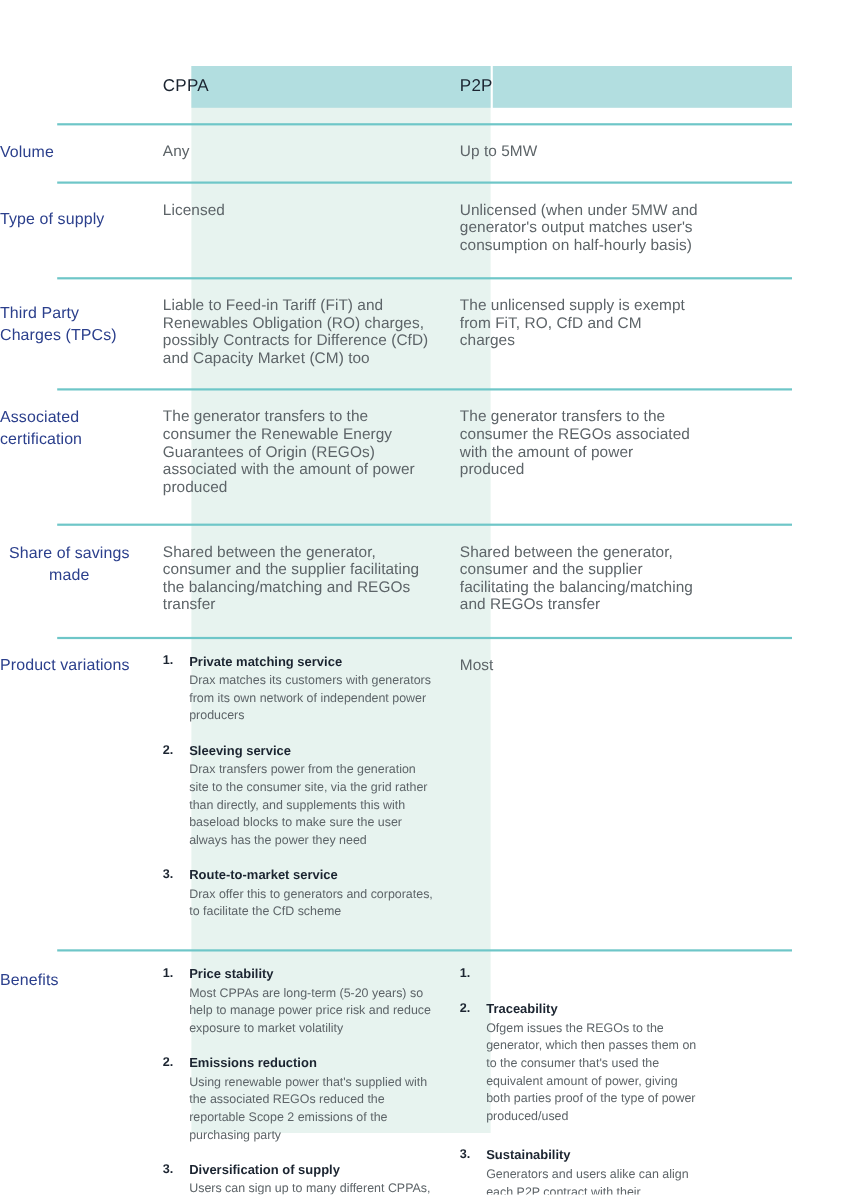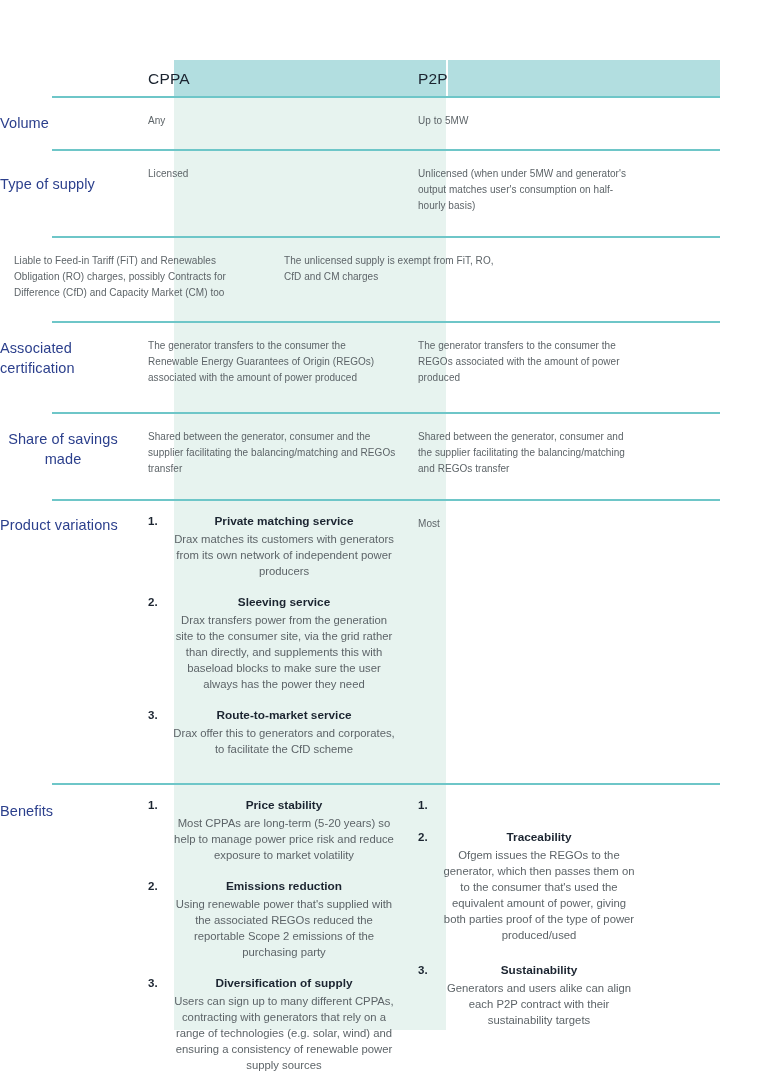--- a/index.html
+++ b/index.html
@@ -83,21 +83,21 @@
     padding-right: 12px;
   }
   .c-p2p {
     width: 272px;
     flex: 0 0 272px;
     padding-left: 10px;
     padding-right: 44px;
   }
 
   
-  .head-row { height: 36px; }
+  .head-row { height: 52px; }
   .head-row .c-label { background: transparent; }
   .head-cell {
     height: 38px;
     display: flex;
     align-items: center;
     font-size: 15.5px;
     color: #1b2430;
     letter-spacing: .2px;
   }
 
@@ -105,37 +105,37 @@
   .label-text {
     color: #2b3f8c;
     font-size: 14.5px;
     line-height: 20px;
     letter-spacing: .1px;
   }
 
   
   .body-text {
     color: #5d6468;
-    font-size: 10px;
+    font-size: 14px;
     line-height: 16px;
     letter-spacing: .05px;
   }
 
   
   .num-list { list-style: none; }
   .num-item { display: flex; margin-bottom: 15px; }
   .num-item:last-child { margin-bottom: 0; }
   .num-marker {
     flex: 0 0 24px;
     font-size: 11.5px;
     line-height: 17px;
     color: #1b2430;
     font-weight: bold;
   }
-  .num-body { flex: 1; text-align: center; }
+  .num-body { flex: 1; }
   .num-title {
     font-size: 11.8px;
     line-height: 17px;
     color: #1b2430;
     font-weight: bold;
     margin-bottom: 1px;
   }
   .num-desc {
     font-size: 11.3px;
     line-height: 16px;
@@ -194,20 +194,23 @@
       </div>
       <div class="c-cppa pad-b">
         <div class="body-text">Licensed</div>
       </div>
       <div class="c-p2p pad-b">
         <div class="body-text">Unlicensed (when under 5MW and generator's output matches user's consumption on half-hourly basis)</div>
       </div>
     </div>
 
     <div class="row">
+      <div class="c-label">
+        <div class="label-text label-mid-3">Third Party Charges (TPCs)</div>
+      </div>
       <div class="c-cppa pad-c">
         <div class="body-text">Liable to Feed-in Tariff (FiT) and Renewables Obligation (RO) charges, possibly Contracts for Difference (CfD) and Capacity Market (CM) too</div>
       </div>
       <div class="c-p2p pad-c">
         <div class="body-text">The unlicensed supply is exempt from FiT, RO, CfD and CM charges</div>
       </div>
     </div>
 
     <div class="row">
       <div class="c-label">

